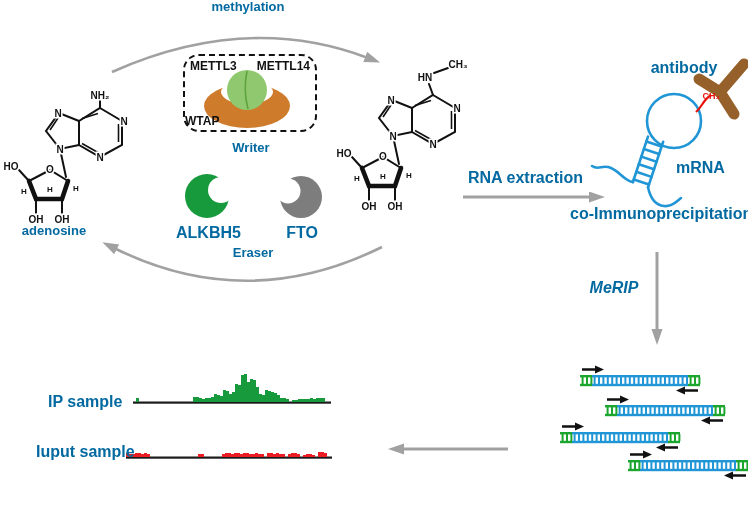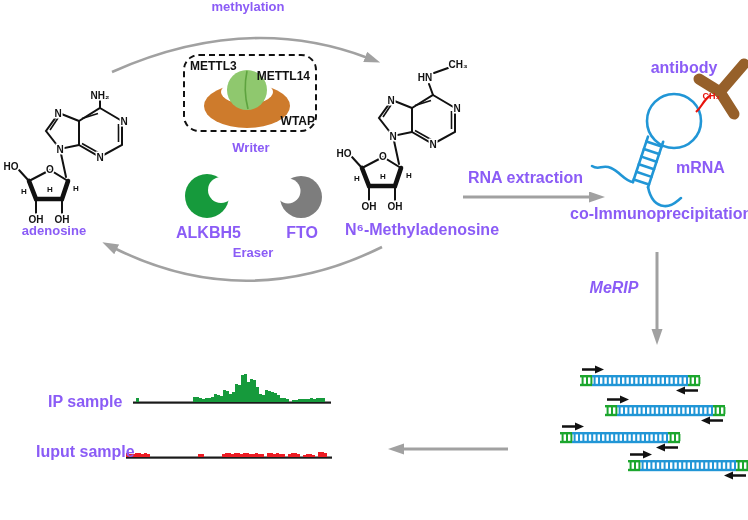--- a/index.html
+++ b/index.html
@@ -1,18 +1,18 @@
 <!DOCTYPE html>
 <html><head>
 <meta charset="utf-8">
 <style>
   html,body{margin:0;padding:0;background:#fff;}
   #stage{position:relative;width:748px;height:520px;background:#fff;overflow:hidden;
          font-family:"Liberation Sans",sans-serif;}
-  .lbl{position:absolute;font-weight:bold;font-size:13px;color:#8b5cf6;text-align:center;
+  .lbl{position:absolute;font-weight:bold;font-size:13px;color:#0369a1;text-align:center;
        line-height:1.15;white-space:nowrap;}
   .sm{font-size:16px;}
   svg{position:absolute;left:0;top:0;}
   .arc{fill:none;stroke:#a1a1a1;stroke-width:2.6;}
   .garrow{stroke:#a1a1a1;stroke-width:3;}
   .bond{stroke:#111;stroke-width:2;fill:none;stroke-linecap:round;}
   .bond2{stroke:#111;stroke-width:1.6;fill:none;}
   .bondthick{stroke:#111;stroke-width:4.6;fill:none;stroke-linecap:round;}
   .chem{font-family:"Liberation Sans",sans-serif;font-weight:bold;font-size:10px;fill:#111;
         text-anchor:middle;paint-order:stroke;stroke:#fff;stroke-width:3px;}
@@ -138,22 +138,22 @@
   </svg>
 
   <div id="writer-box">
     <svg width="129" height="73">
       <ellipse cx="62" cy="50" rx="43" ry="22" fill="#ce7b2c"></ellipse>
       <ellipse cx="62" cy="36" rx="26" ry="12" fill="#ffffff"></ellipse>
       <circle cx="62" cy="34" r="20" fill="#8fc86e"></circle>
       <path d="M62,15 Q58,34 63,53" stroke="#5ea33f" stroke-width="1.6" fill="none"></path>
     </svg>
     <span class="wlbl" style="left:5px;top:3px;">METTL3</span>
-    <span class="wlbl" style="right:5px;top:13px;">METTL14</span>
-    <span class="wlbl" style="left:0;right:0;bottom:2px;text-align:right;">WTAP</span>
+    <span class="wlbl" style="right:5px;top:3px;">METTL14</span>
+    <span class="wlbl" style="left:0;right:0;bottom:2px;text-align:left;">WTAP</span>
   </div>
 
   <svg id="ngs-svg" width="196" height="122" style="left:552px;top:362px;">
       <rect x="28" y="13" width="12" height="2.4" fill="#1ca62e"></rect>
       <rect x="28" y="21.8" width="12" height="2.4" fill="#1ca62e"></rect>
       <rect x="29.6" y="15" width="2" height="7.2" fill="#1ca62e"></rect>
       <rect x="34" y="15" width="2" height="7.2" fill="#1ca62e"></rect>
       <rect x="38.4" y="15" width="2" height="7.2" fill="#1ca62e"></rect>
       <rect x="40" y="13" width="96" height="2.4" fill="#2196d6"></rect>
       <rect x="40" y="21.8" width="96" height="2.4" fill="#2196d6"></rect>
@@ -387,21 +387,20 @@
       <rect x="195" y="19" width="3" height="5" fill="#ec1c24"></rect>
       <rect x="198" y="20" width="3" height="4" fill="#ec1c24"></rect>
     </svg>
 
   <span class="lbl" style="left:198px;top:0;width:100px;">methylation</span>
   <span class="lbl" style="left:12px;top:224px;width:84px;">adenosine</span>
   <span class="lbl" style="left:222px;top:141px;width:58px;">Writer</span>
   <span class="lbl sm" style="left:176px;top:224px;width:60px;">ALKBH5</span>
   <span class="lbl sm" style="left:282px;top:224px;width:40px;">FTO</span>
   <span class="lbl" style="left:220px;top:246px;width:66px;">Eraser</span>
-  <span class="lbl sm" style="left:344px;top:221px;width:156px;">N⁶-Methyladenosine</span>
   <span class="lbl sm" style="left:468px;top:169px;width:110px;">RNA extraction</span>
   <span class="lbl sm" style="left:648px;top:59px;width:72px;">antibody</span>
   <span class="lbl redlbl" style="left:698px;top:91px;width:26px;">CH₃</span>
   <span class="lbl sm" style="left:676px;top:159px;width:46px;">mRNA</span>
   <span class="lbl sm" style="left:570px;top:205px;width:178px;">co-Immunoprecipitation</span>
   <span class="lbl sm" style="left:588px;top:279px;width:52px;font-style:italic;">MeRIP</span>
   <span class="lbl sm" style="left:48px;top:393px;width:74px;">IP sample</span>
   <span class="lbl sm" style="left:36px;top:443px;width:92px;text-align:center;">Iuput sample</span>
 </div>
 

